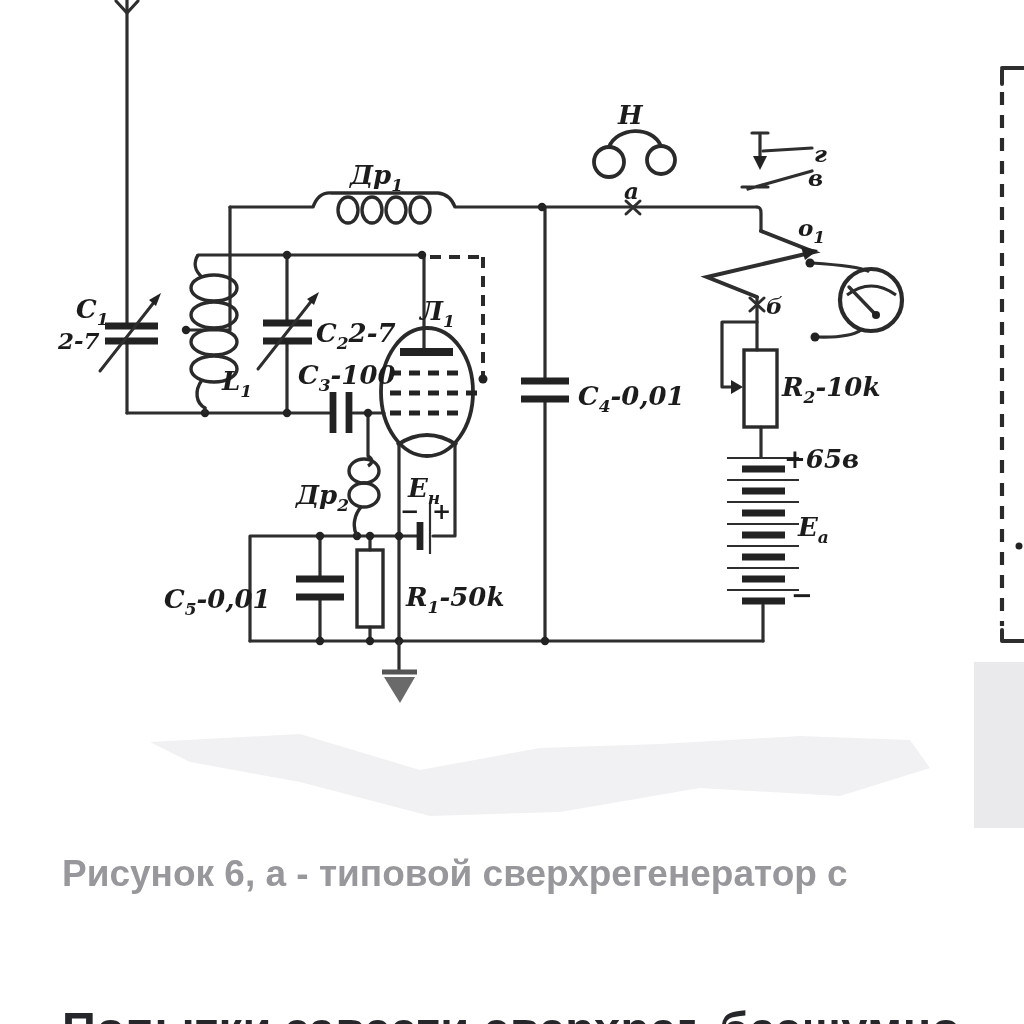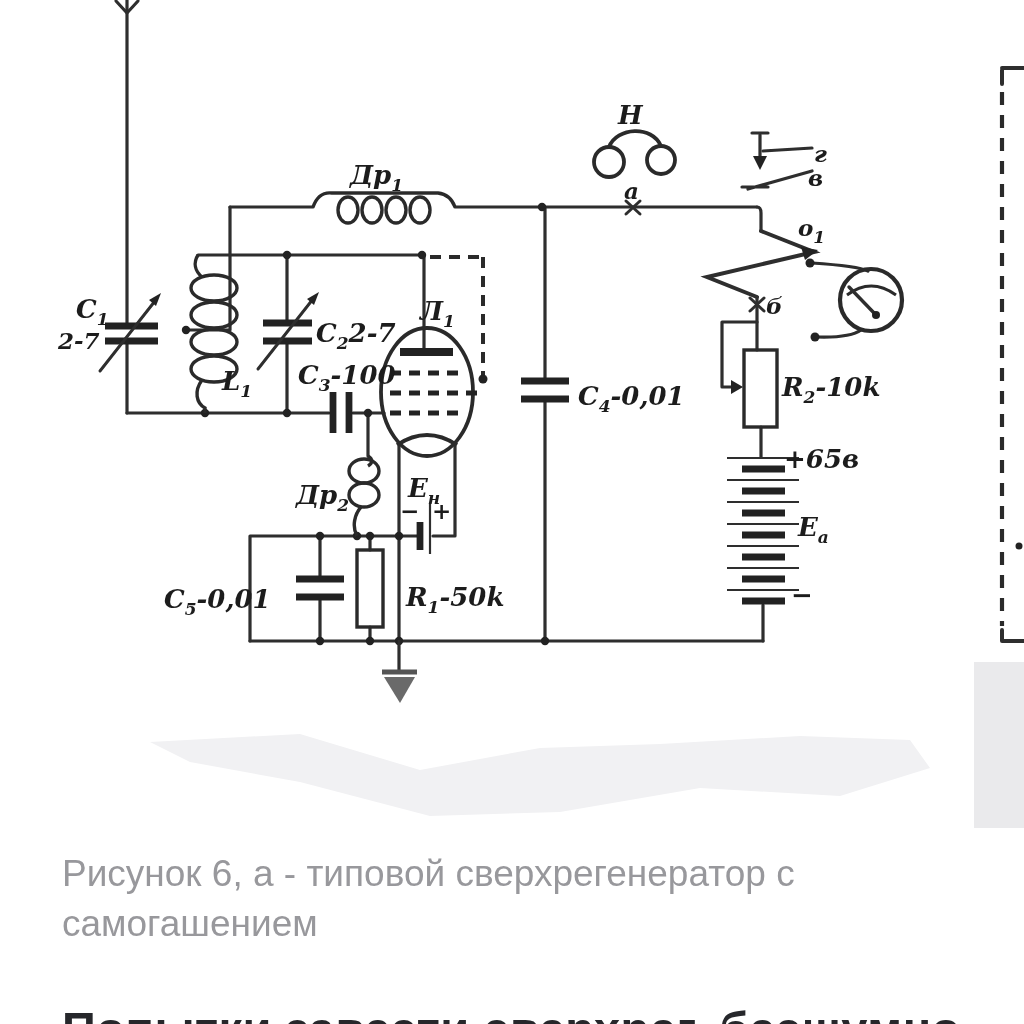--- a/index.html
+++ b/index.html
@@ -12,21 +12,21 @@
   .comp{stroke:#2b2b2b;stroke-width:3.4;fill:none;}
   .dash{stroke:#2b2b2b;stroke-width:4;fill:none;stroke-dasharray:11 8;}
   .griddash{stroke:#222;stroke-width:5.2;fill:none;stroke-dasharray:11 8;}
   .dot{fill:#222;}
   .fillhead{fill:#222;stroke:none;}
   .lbl{font-family:"DejaVu Serif",serif;font-style:italic;font-weight:bold;
        font-size:26px;fill:#1c1c1c;}
   .lbl .sub{font-size:17px;}
   .small{font-size:23px;}
   .caption{position:absolute;left:62px;top:849px;width:880px;color:#98989c;
-           font-size:37px;line-height:50px;font-weight:400;}
+           font-size:37px;line-height:50px;font-weight:700;}
   .next-heading{position:absolute;left:62px;top:1001px;color:#26272b;font-size:47px;
                 font-weight:700;white-space:nowrap;letter-spacing:0.5px;}
   .shadow-strip{position:absolute;left:974px;top:662px;width:50px;height:166px;
                 background:#eaeaec;}
 </style>
 </head>
 <body>
 
 <div id="page">
 
@@ -254,18 +254,17 @@
         <text class="lbl small" x="432" y="519">+</text>
       </g>
 
     </g>
   </svg>
 
   <div class="shadow-strip"></div>
 
   <div class="caption">
     <div>Рисунок 6, а - типовой сверхрегенератор с</div>
-    <div>самогашением</div>
   </div>
 
   <div class="next-heading">Попытки завести сверхрег, бесшумно</div>
 
 </div>
 
 </body></html>

